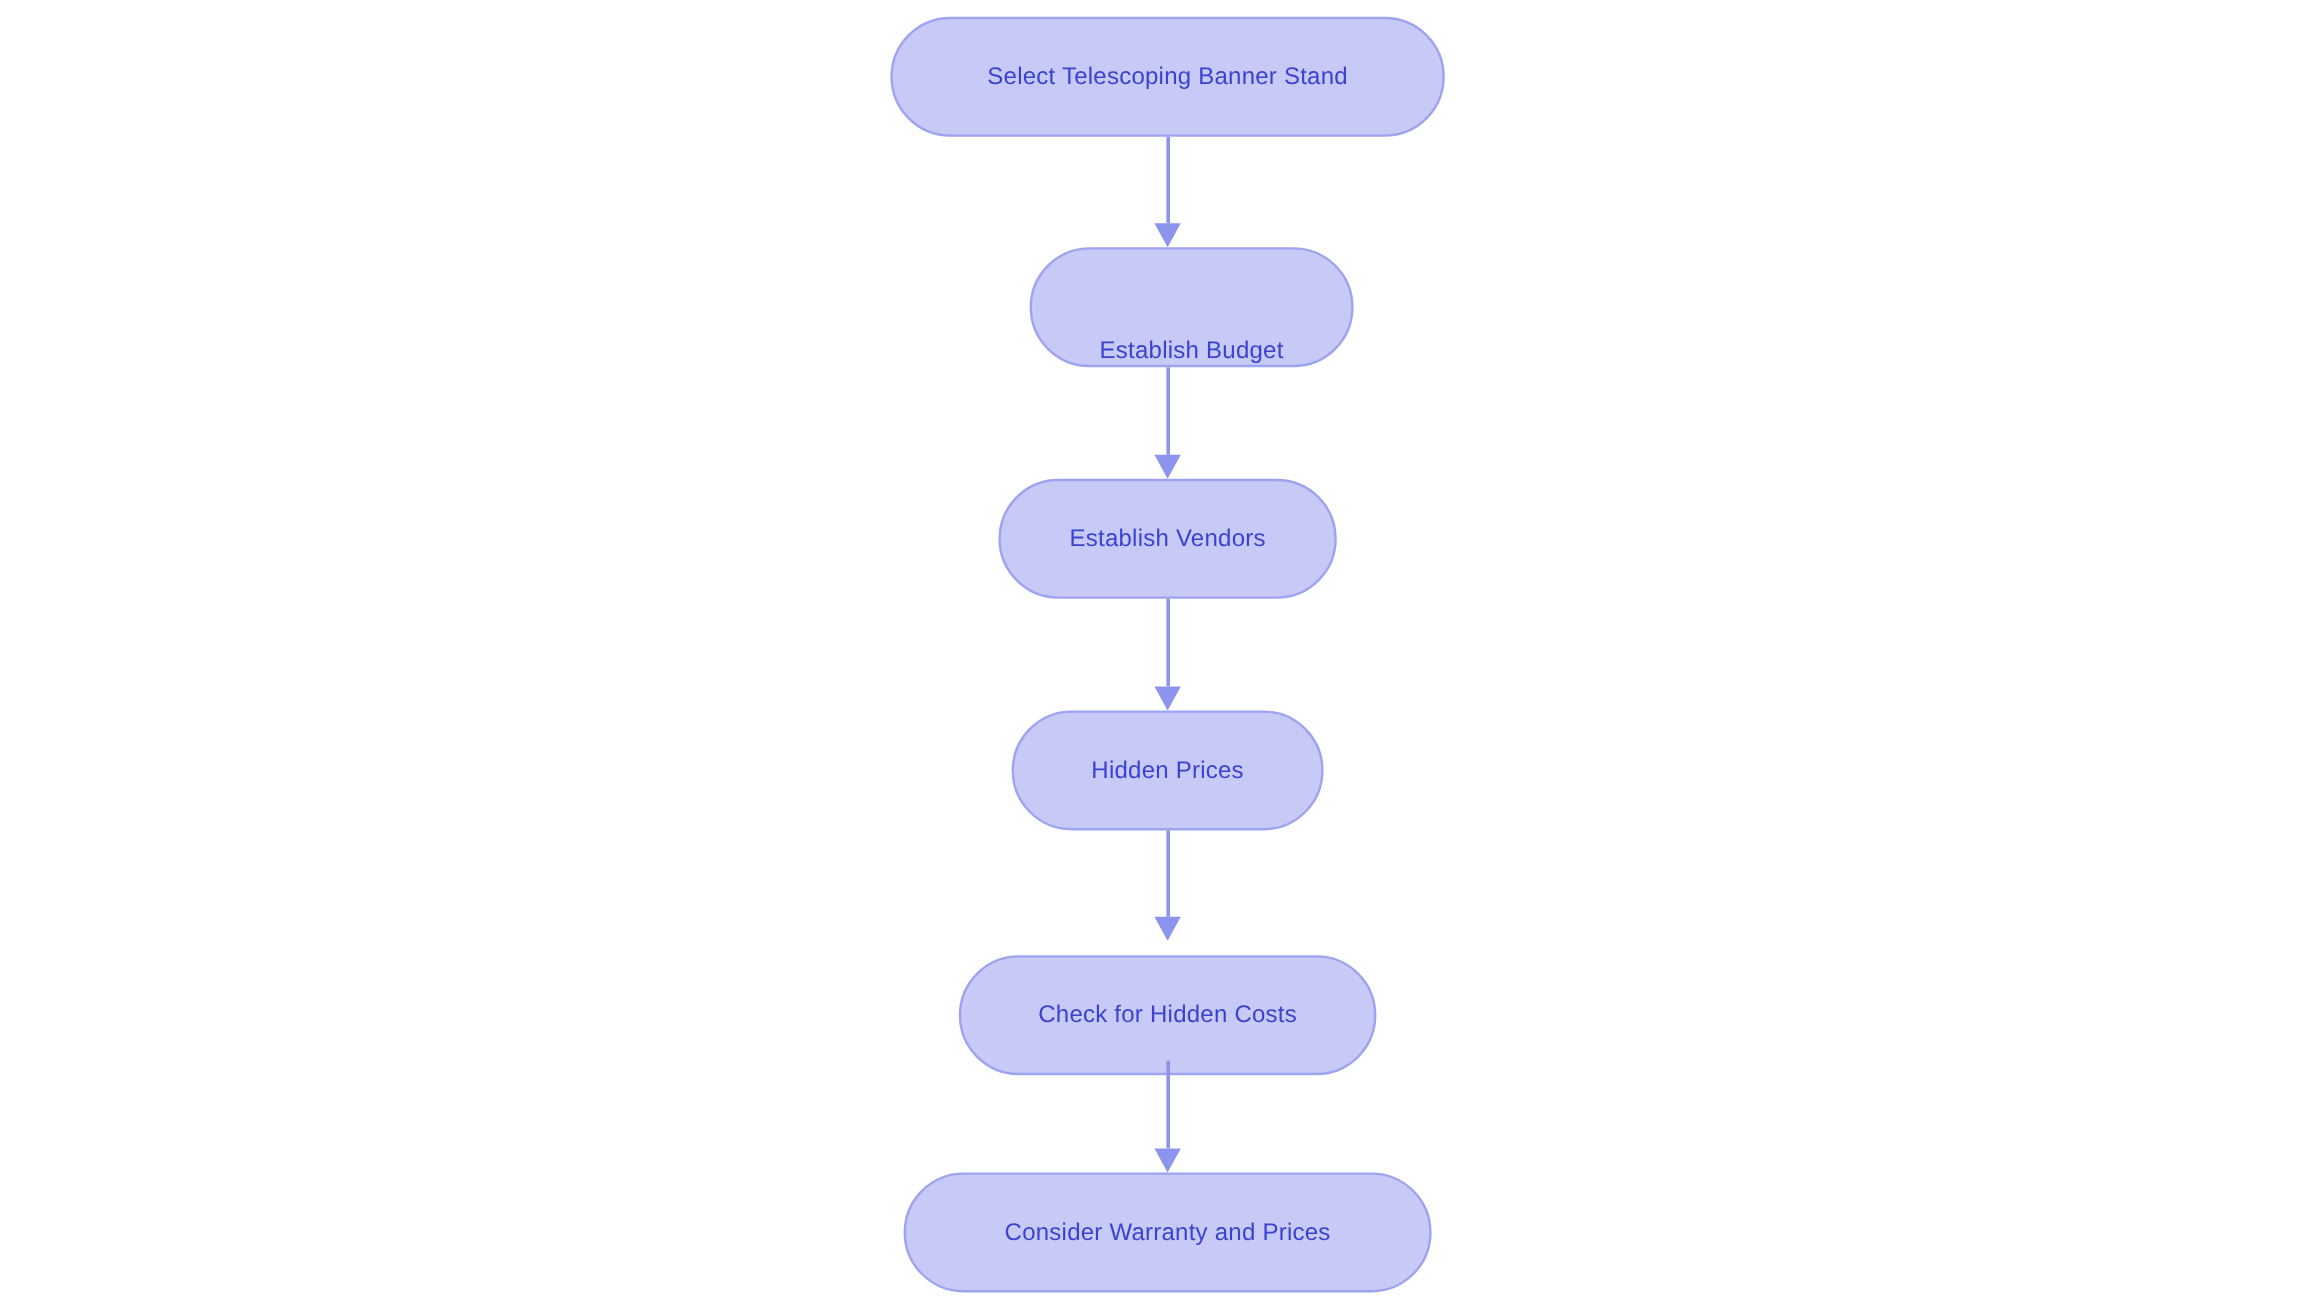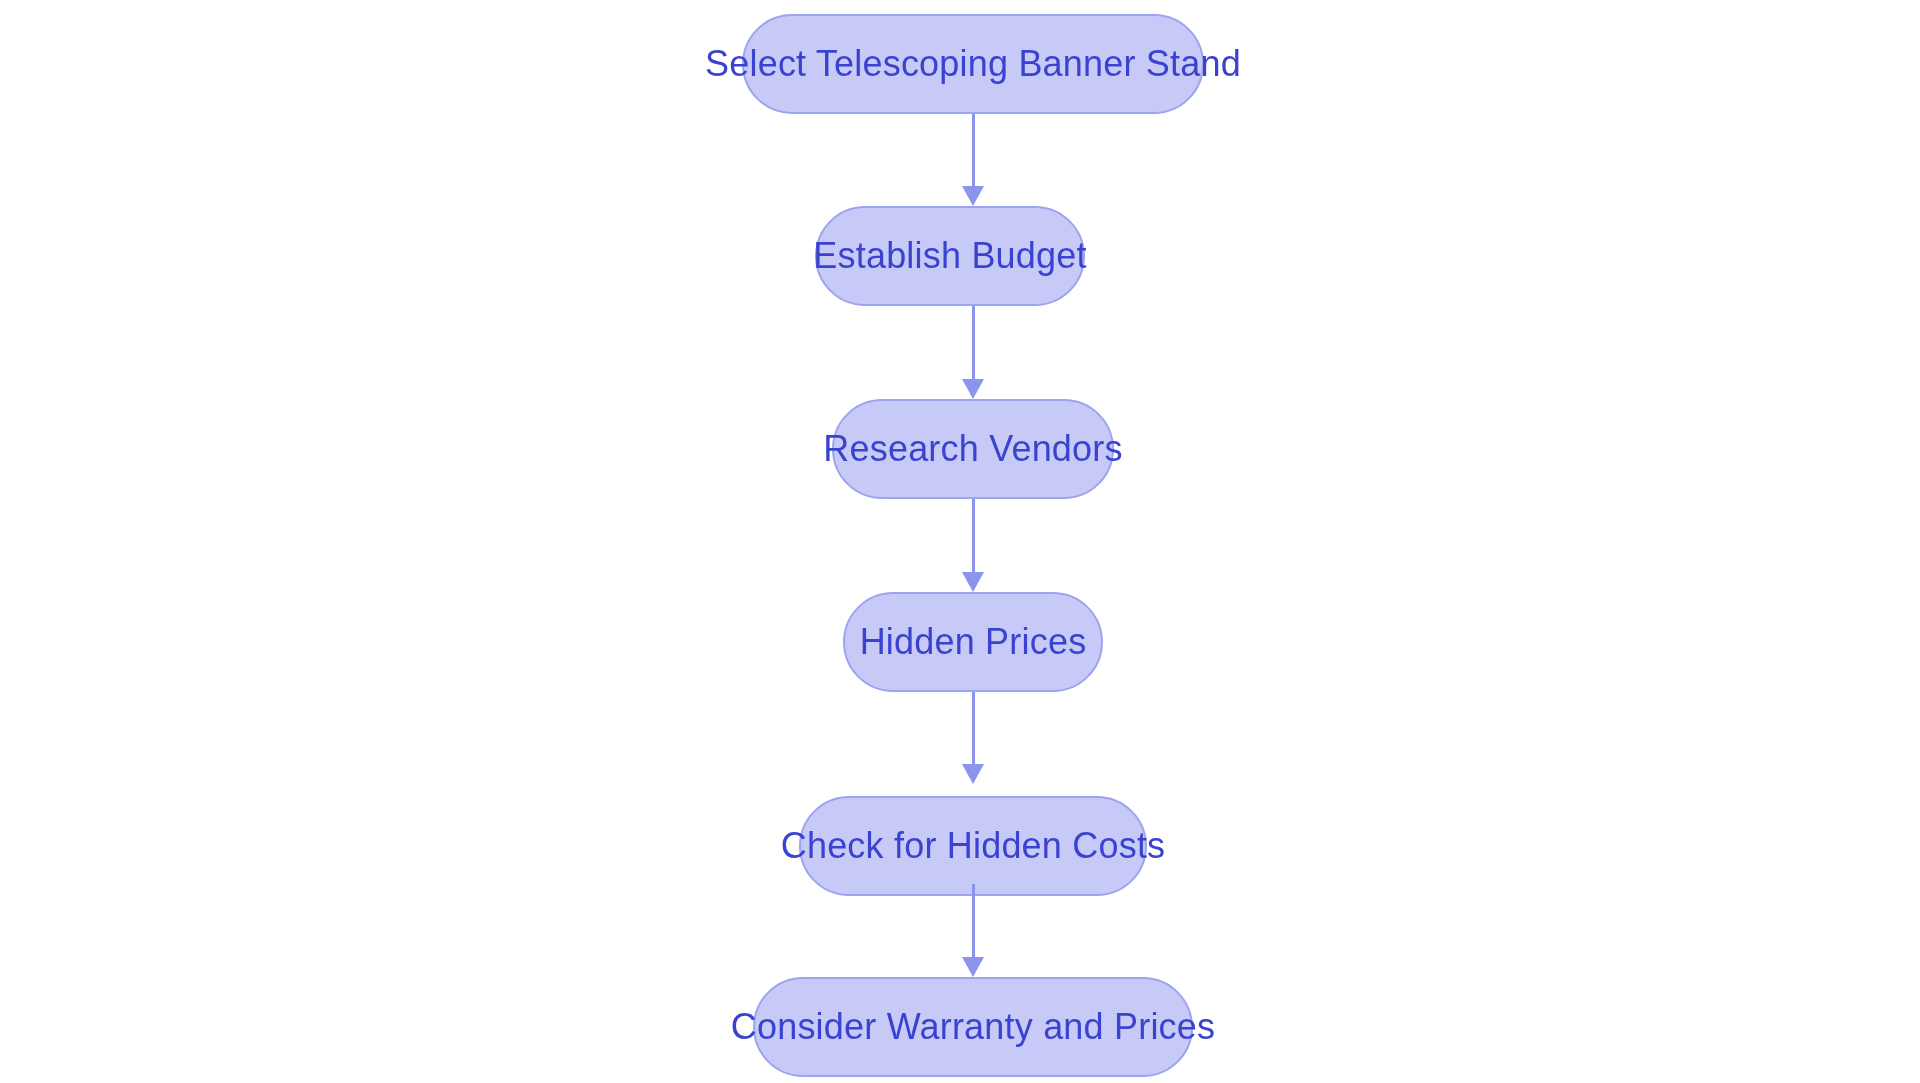--- a/index.html
+++ b/index.html
@@ -26,28 +26,28 @@
     height: 100px;
     border-radius: 50px;
     background: var(--node-fill);
     border: 2px solid var(--node-border);
     display: flex;
     align-items: center;
     justify-content: center;
   }
   .flow-node .node-label {
     color: var(--node-text);
-    font-size: 36px;
+    font-size: 20px;
     font-weight: 500;
     letter-spacing: 0.2px;
     white-space: nowrap;
     text-align: center;
   }
   .node-1 { top: 14px;  left: 742px; width: 462px; }
-  .node-2 { top: 206px; left: 815px; width: 270px; }
+  .node-2 { top: 206px; left: 858px; width: 270px; align-items: flex-end; }
   .node-3 { top: 399px; left: 832px; width: 282px; }
   .node-4 { top: 592px; left: 843px; width: 260px; }
   .node-5 { top: 784px; left: 799px; width: 348px; margin-top: 12px; }
   .node-6 { top: 977px; left: 753px; width: 440px; }
 
   .connector {
     position: absolute;
     left: 973px;
     transform: translateX(-50%);
     display: flex;
@@ -88,21 +88,21 @@
   <div class="flow-node node-2">
     <span class="node-label">Establish Budget</span>
   </div>
 
   <div class="connector conn-2">
     <div class="arrow-line"></div>
     <div class="arrow-head"></div>
   </div>
 
   <div class="flow-node node-3">
-    <span class="node-label">Research Vendors</span>
+    <span class="node-label">Establish Vendors</span>
   </div>
 
   <div class="connector conn-3">
     <div class="arrow-line"></div>
     <div class="arrow-head"></div>
   </div>
 
   <div class="flow-node node-4">
     <span class="node-label">Hidden Prices</span>
   </div>

